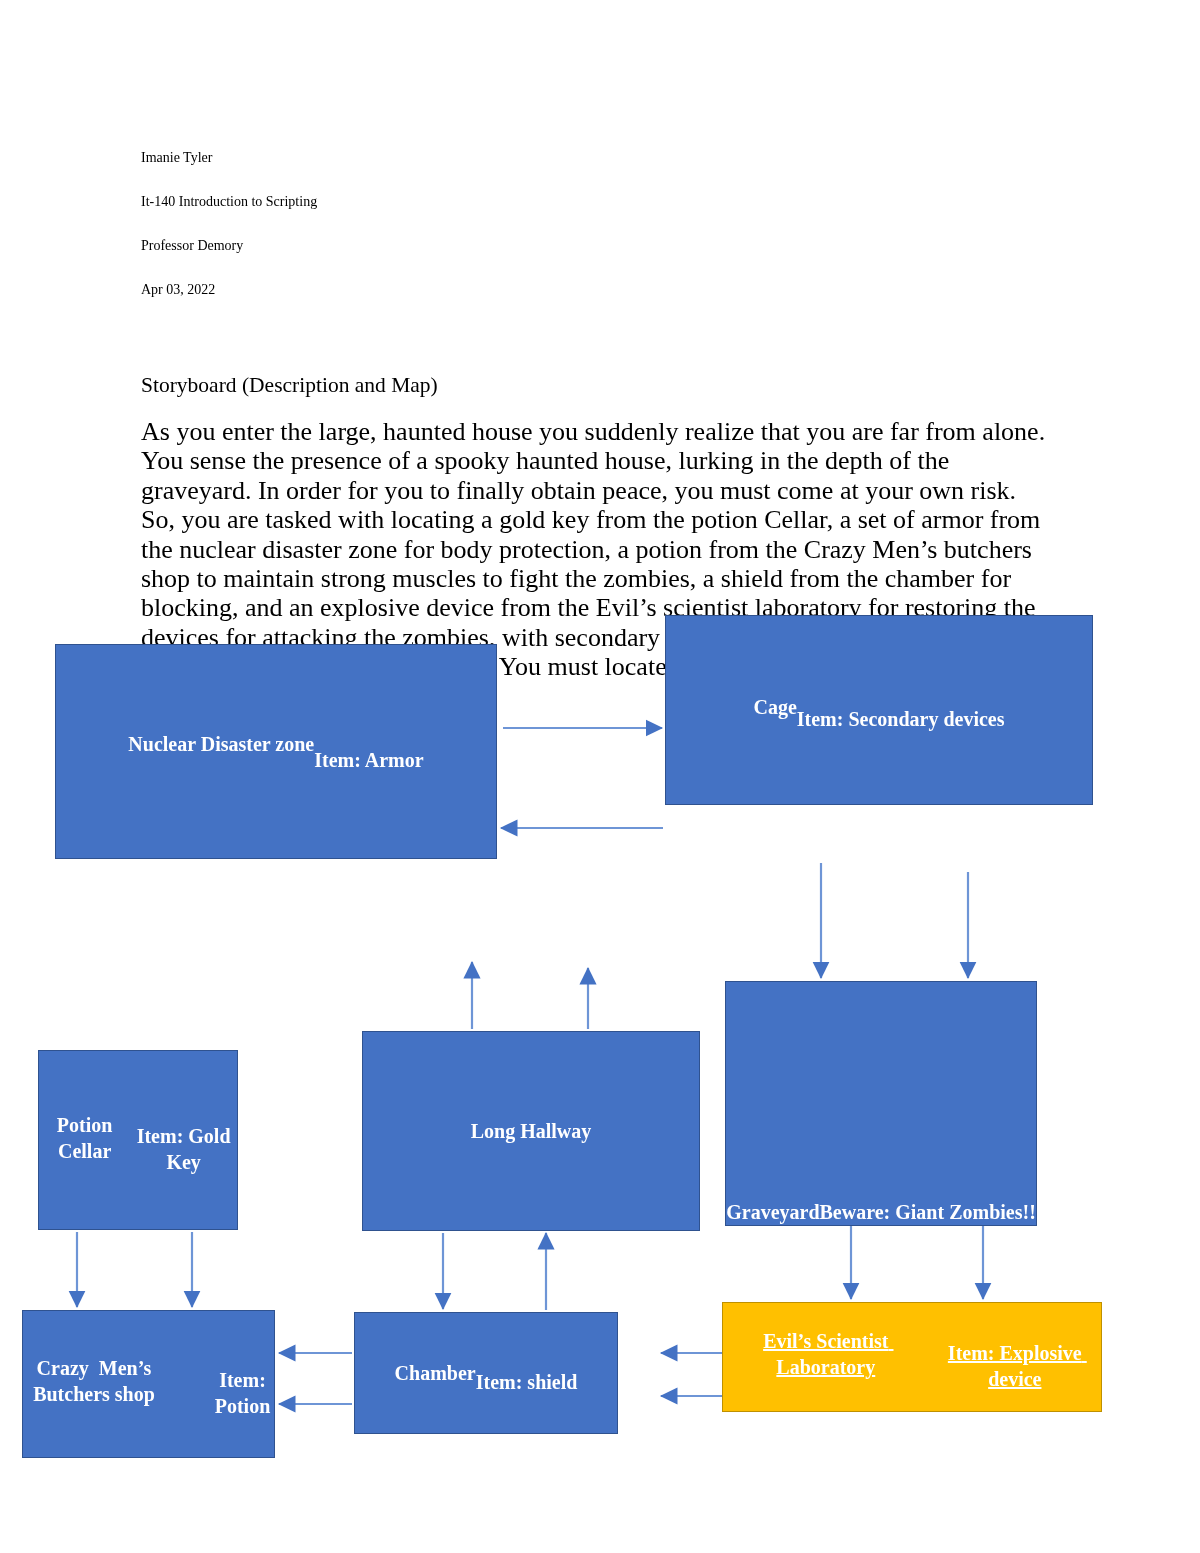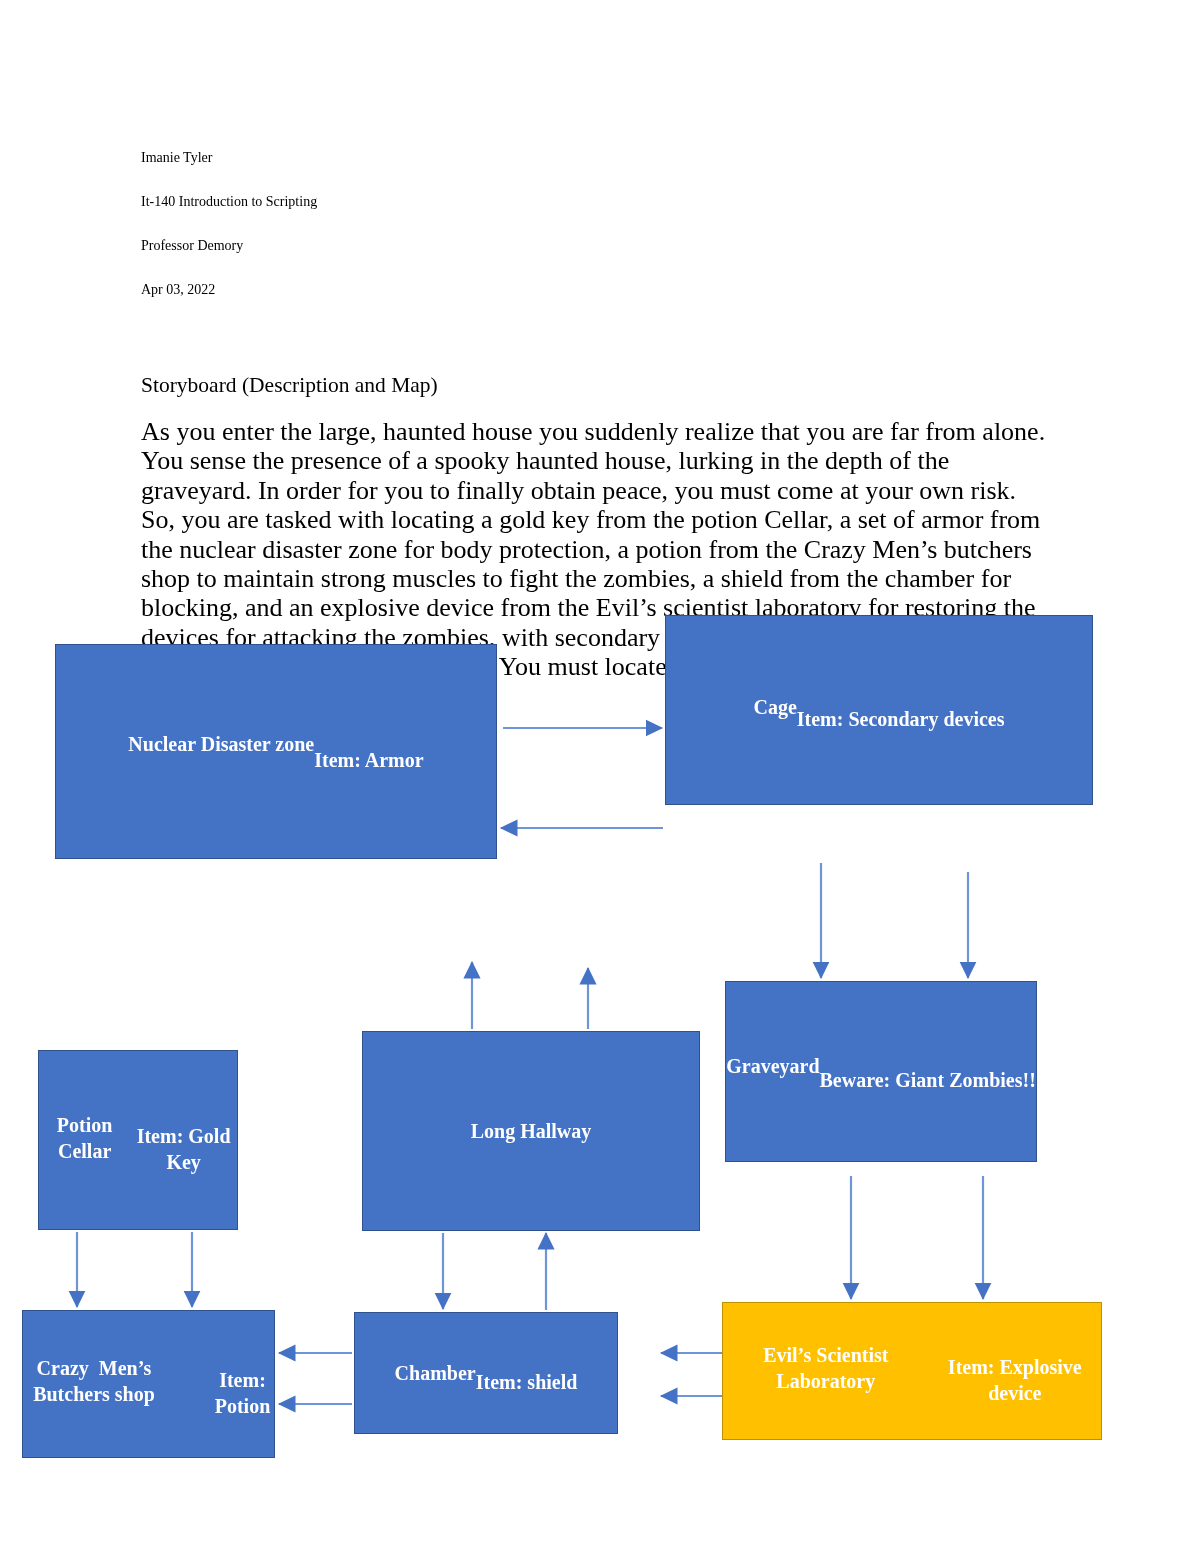--- a/index.html
+++ b/index.html
@@ -89,26 +89,26 @@
   .node .sub {
     font-size: 20px;
     line-height: 26px;
     margin-top: 17px;
     white-space: pre-wrap;
   }
 
   
   #node-nuclear   { left: 55px;  top: 644px;  width: 442px; height: 215px; }
   #node-cage      { left: 665px; top: 615px;  width: 428px; height: 190px; }
-  #node-graveyard { left: 725px; top: 981px;  width: 312px; height: 181px; }
+  #node-graveyard { left: 725px; top: 981px;  width: 312px; height: 245px; align-items: flex-end; }
   #node-potion    { left: 38px;  top: 1050px; width: 200px; height: 180px; }
   #node-hallway   { left: 362px; top: 1031px; width: 338px; height: 200px; }
   #node-butchers  { left: 22px;  top: 1310px; width: 253px; height: 148px; gap: 46px; }
   #node-chamber   { left: 354px; top: 1312px; width: 264px; height: 122px; }
-  #node-lab       { left: 722px; top: 1302px; width: 380px; height: 138px; }
+  #node-lab       { left: 722px; top: 1302px; width: 380px; height: 110px; text-decoration: underline; }
 
   
   #node-nuclear .title { margin-top: -16px; }
   #node-cage .title    { margin-top: -6px; }
   #node-graveyard .title { margin-top: -12px; }
   #node-potion .title  { margin-top: -4px; }
   #node-butchers .title{ margin-top: -6px; }
   #node-lab .title     { margin-top: -6px; }
 </style>
 </head>

